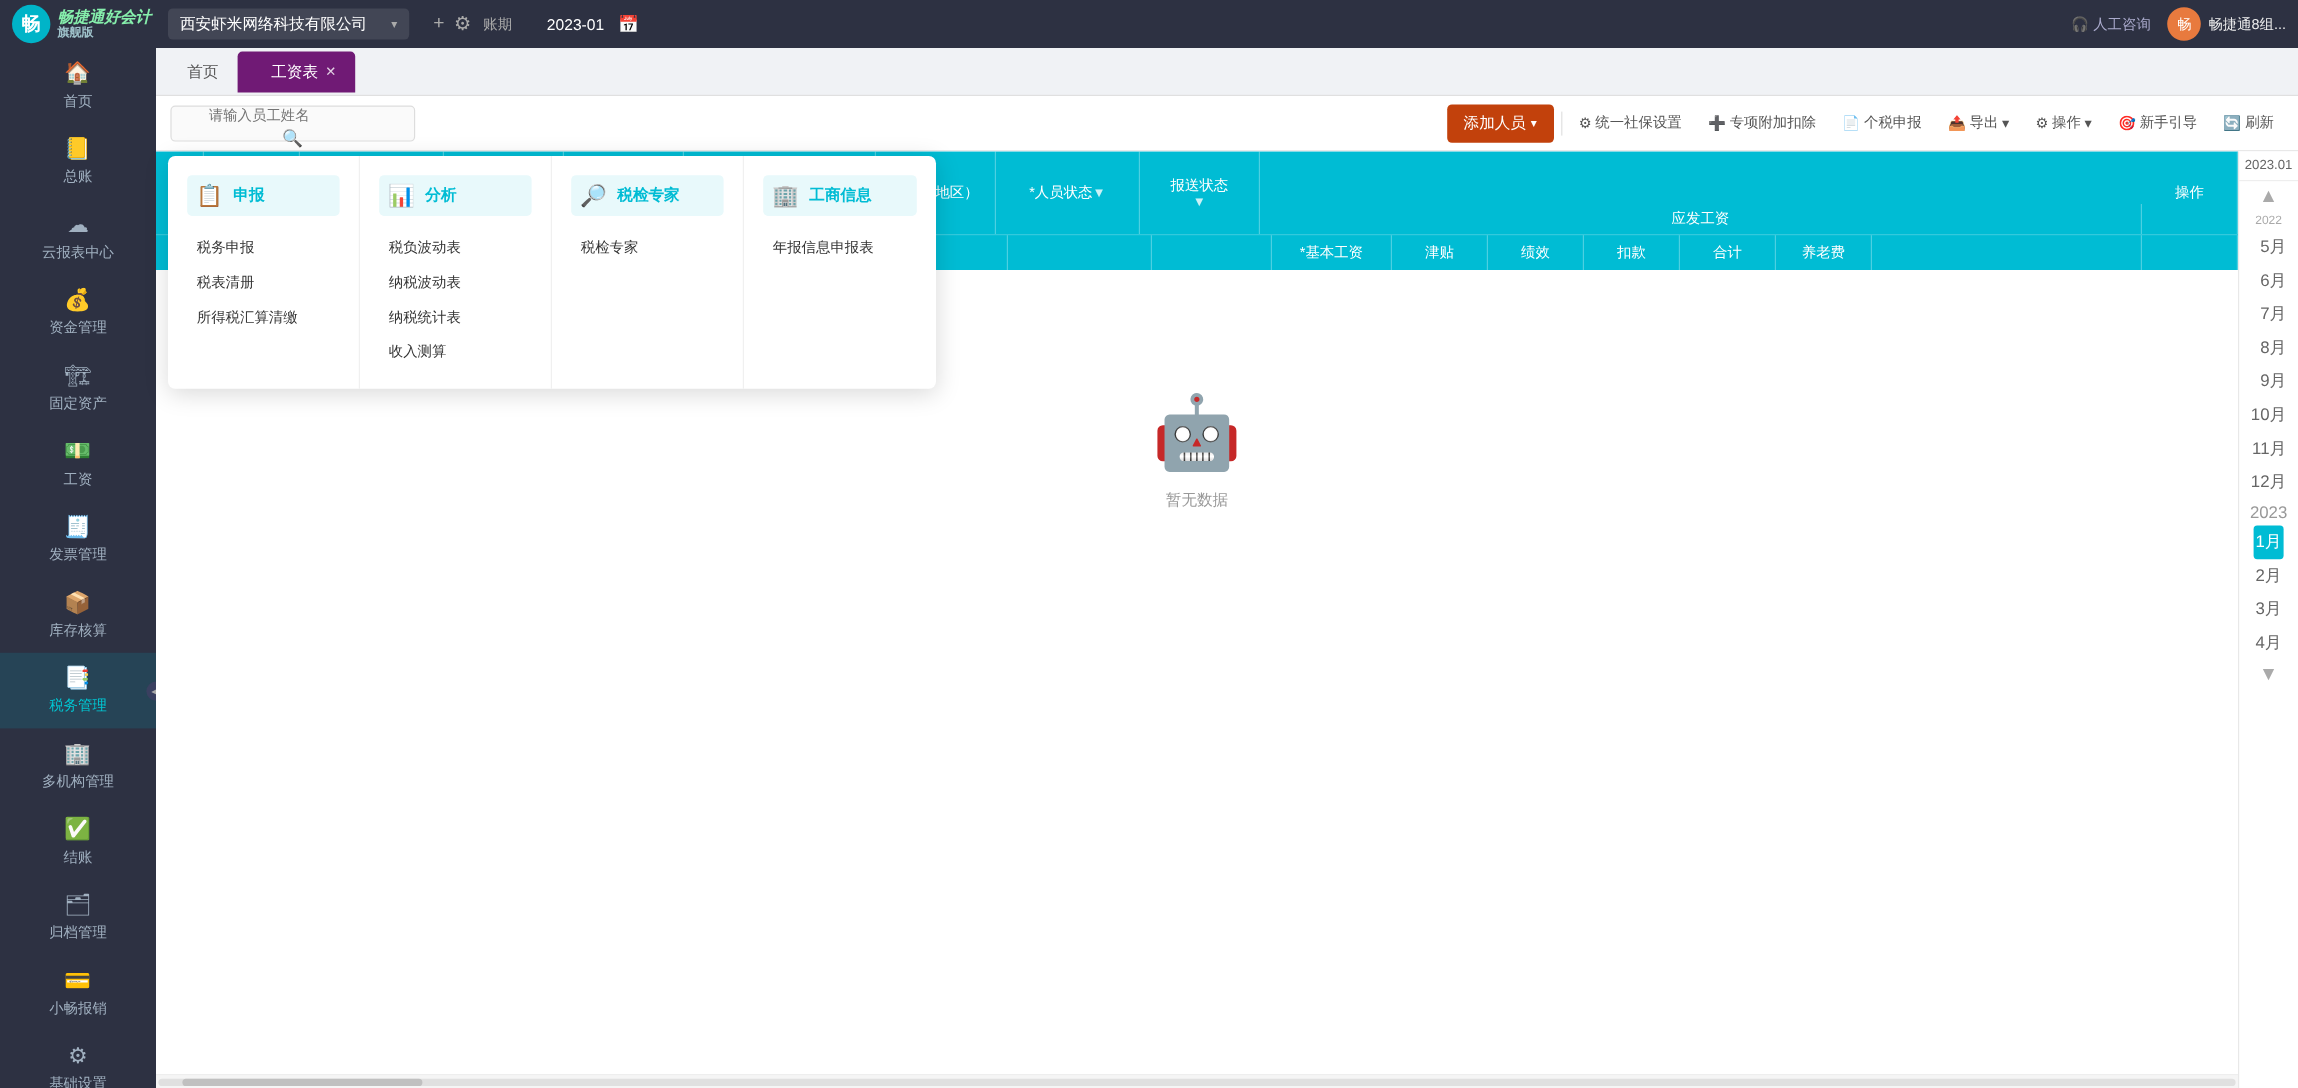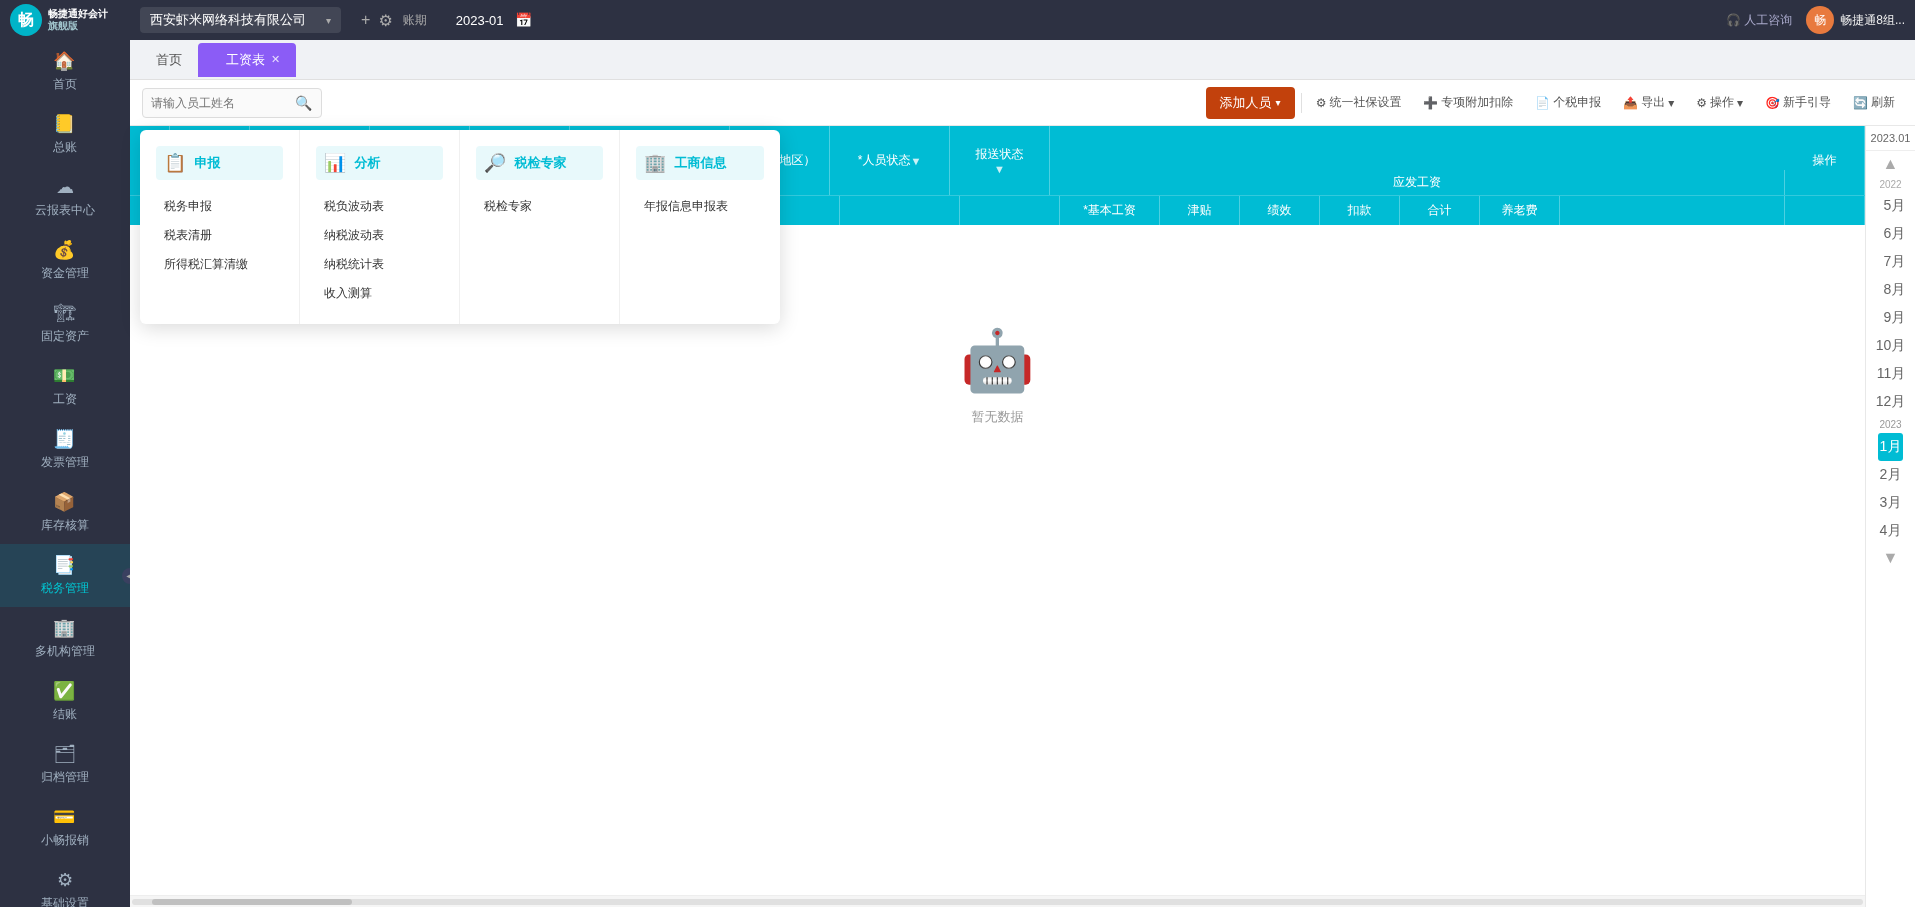--- a/index.html
+++ b/index.html
@@ -3,21 +3,21 @@
   <meta charset="utf-8">
   <style>
     * { margin: 0; padding: 0; box-sizing: border-box; }
     body { font-family: "Microsoft YaHei", "PingFang SC", sans-serif; font-size: 13px; background: #f0f2f5; width: 1915px; height: 907px; overflow: hidden; display: flex; flex-direction: column; }
 
     
     .top-bar { height: 40px; background: #2d3142; display: flex; align-items: center; padding: 0 10px; gap: 10px; flex-shrink: 0; }
     .logo-area { display: flex; align-items: center; gap: 6px; color: #fff; font-size: 14px; font-weight: bold; width: 120px; }
     .logo-icon { width: 32px; height: 32px; background: #00b4c8; border-radius: 50%; display: flex; align-items: center; justify-content: center; color: #fff; font-size: 16px; }
     .logo-text { display: flex; flex-direction: column; line-height: 1.2; }
-    .logo-text .main { font-size: 10px; color: #ffffff; }
+    .logo-text .main { font-size: 13px; color: #86efac; font-style: italic; }
     .logo-text .sub { font-size: 10px; color: #a0c4cc; }
     .company-selector { display: flex; align-items: center; gap: 20px; color: #fff; font-size: 13px; cursor: pointer; background: rgba(255,255,255,0.1); padding: 4px 10px; border-radius: 4px; }
     .company-selector .arrow { color: #aaa; font-size: 10px; }
     .top-bar-actions { display: flex; align-items: center; gap: 8px; margin-left: 10px; }
     .top-bar-actions .icon-btn { color: #aaa; cursor: pointer; font-size: 16px; }
     .period-label { color: #aaa; font-size: 12px; }
     .period-value { color: #fff; font-size: 13px; cursor: pointer; margin-left: 19px; }
     .period-edit { color: #00c8d4; font-size: 14px; cursor: pointer; margin-left: 2px; }
     .spacer { flex: 1; }
     .user-service { display: flex; align-items: center; gap: 14px; }
@@ -36,26 +36,26 @@
     .sidebar-item .icon { font-size: 18px; }
     .sidebar-item .label { font-size: 12px; text-align: center; }
     .sidebar-collapse { position: absolute; right: -8px; top: 50%; transform: translateY(-50%); background: #3a4060; border-radius: 50%; width: 16px; height: 16px; display: flex; align-items: center; justify-content: center; color: #aaa; font-size: 10px; cursor: pointer; }
 
     
     .content-area { flex: 1; display: flex; flex-direction: column; overflow: hidden; background: #f5f6fa; }
 
     
     .tabs-bar { height: 40px; background: #f0f2f5; display: flex; align-items: center; padding: 0 10px; gap: 0; flex-shrink: 0; border-bottom: 1px solid #e0e0e0; }
     .tab { padding: 0 16px; height: 34px; display: flex; align-items: center; gap: 6px; cursor: pointer; font-size: 13px; color: #555; border-radius: 4px 4px 0 0; background: transparent; }
-    .tab.active { background: #8b5cf6; color: #fff; padding-left: 28px; }
+    .tab.active { background: #701a75; color: #fff; padding-left: 28px; }
     .tab .close-icon { font-size: 11px; color: rgba(255,255,255,0.8); cursor: pointer; }
 
     
     .toolbar { height: 46px; background: #fff; display: flex; align-items: center; padding: 0 12px; gap: 6px; flex-shrink: 0; border-bottom: 1px solid #e8e8e8; }
-    .search-input { display: flex; align-items: center; border: 1px solid #ddd; border-radius: 4px; padding: 0 8px; height: 30px; background: #fafafa; gap: 4px; width: 180px; }
+    .search-input { display: flex; align-items: center; border: 1px solid #ddd; border-radius: 4px; padding: 0 8px; height: 30px; background: #fafafa; gap: 4px; width: 204px; flex-direction: column; }
     .search-input input { border: none; background: transparent; outline: none; font-size: 12px; color: #666; width: 140px; }
     .search-input .search-icon { color: #aaa; font-size: 14px; }
     .toolbar-spacer { flex: 1; }
     .add-btn { background: #c2410c; color: #fff; border: none; border-radius: 4px; padding: 0 14px; height: 32px; font-size: 13px; cursor: pointer; display: flex; align-items: center; gap: 4px; }
     .add-btn .arrow { font-size: 10px; }
     .toolbar-btn { display: flex; align-items: center; gap: 3px; color: #555; font-size: 12px; cursor: pointer; padding: 4px 8px; border-radius: 4px; white-space: nowrap; }
     .toolbar-divider { width: 1px; height: 20px; background: #e0e0e0; }
     .col-check { width: 40px; display: flex; align-items: center; justify-content: center; flex-shrink: 0; }
     .col-check input[type=checkbox] { cursor: pointer; }
     .th { color: #fff; font-size: 12px; padding: 6px 6px; display: flex; align-items: center; justify-content: center; border-right: 1px solid rgba(255,255,255,0.3); text-align: center; white-space: nowrap; }
@@ -78,21 +78,21 @@
     .popup-section:last-child { border-right: none; }
     .popup-section-title { display: flex; align-items: center; gap: 8px; font-size: 13px; font-weight: bold; color: #00bcd4; margin-bottom: 12px; background: #e8f9fb; padding: 6px 8px; border-radius: 4px; }
     .popup-section-icon { font-size: 18px; color: #00bcd4; }
     .popup-item { padding: 6px 8px; font-size: 12px; color: #333; cursor: pointer; border-radius: 3px; }
 
     
     .right-panel { width: 50px; background: #fff; display: flex; flex-direction: column; align-items: center; border-left: 1px solid #e8e8e8; flex-shrink: 0; }
     .right-panel-header { font-size: 11px; color: #666; padding: 6px 2px; text-align: center; border-bottom: 1px solid #eee; width: 100%; }
     .timeline-item { font-size: 14px; color: #666; padding: 5px 2px; cursor: pointer; text-align: right; width: 100%; }
     .timeline-item.current { background: #00bcd4; color: #fff; border-radius: 3px; }
-    .timeline-year { font-size: 10px; color: #999; text-align: center; padding: 3px 2px; }
+    .timeline-year { font-size: 14px; color: #999; text-align: center; padding: 3px 2px; }
     .timeline-nav { color: #aaa; font-size: 16px; cursor: pointer; padding: 4px; }
 
     
     .scroll-bar-area { height: 12px; background: #f5f5f5; display: flex; align-items: center; padding: 0 2px; border-top: 1px solid #eee; flex-shrink: 0; }
     .scroll-track { flex: 1; height: 6px; background: #e0e0e0; border-radius: 3px; position: relative; }
     .scroll-thumb { width: 200px; height: 6px; background: #c0c0c0; border-radius: 3px; position: absolute; left: 20px; }
 
     
     .col-no { width: 80px; }
     .col-name { width: 120px; }

